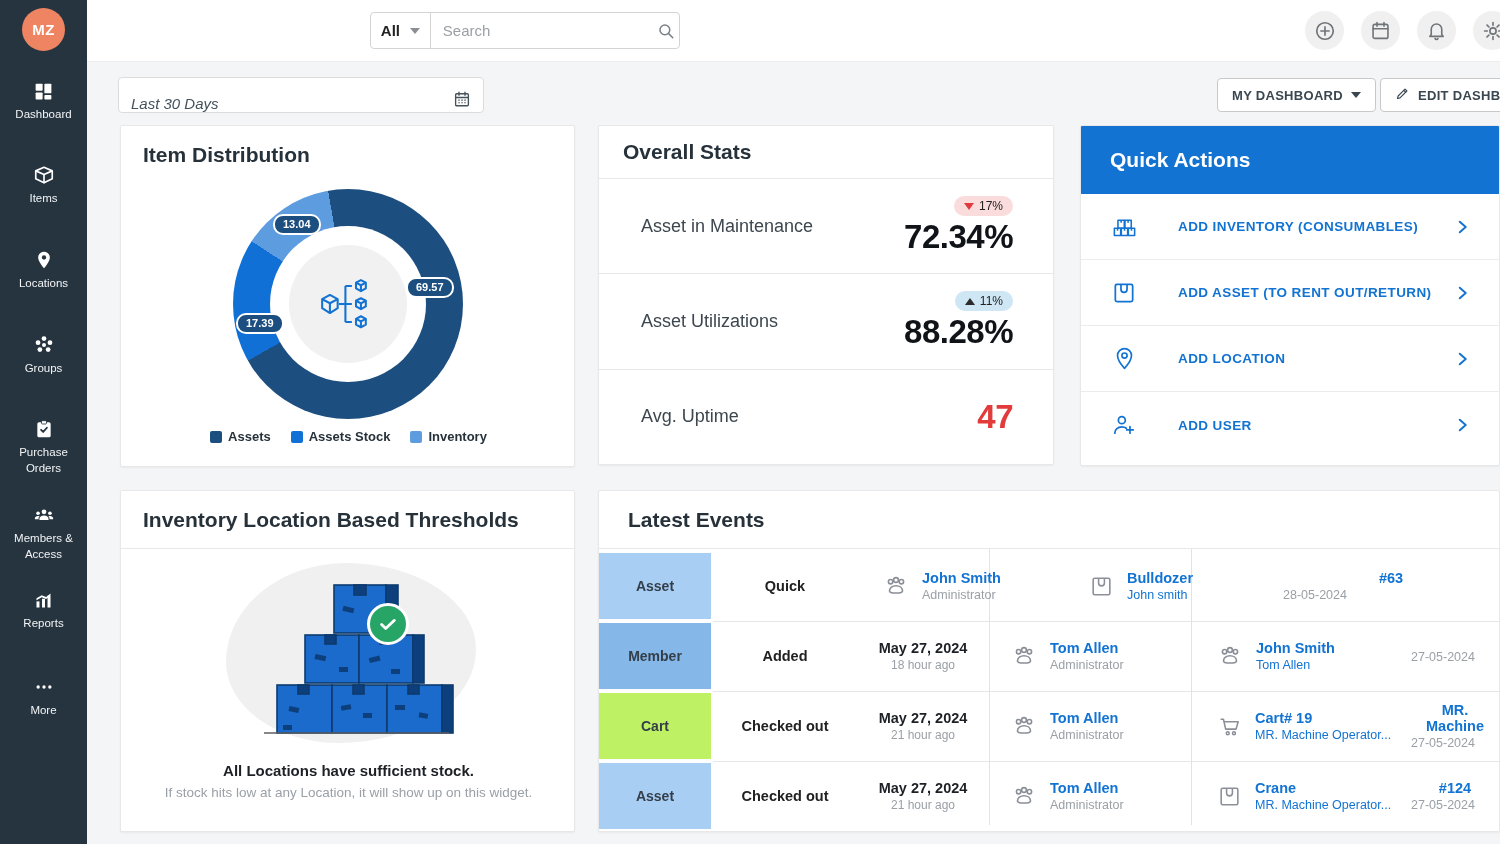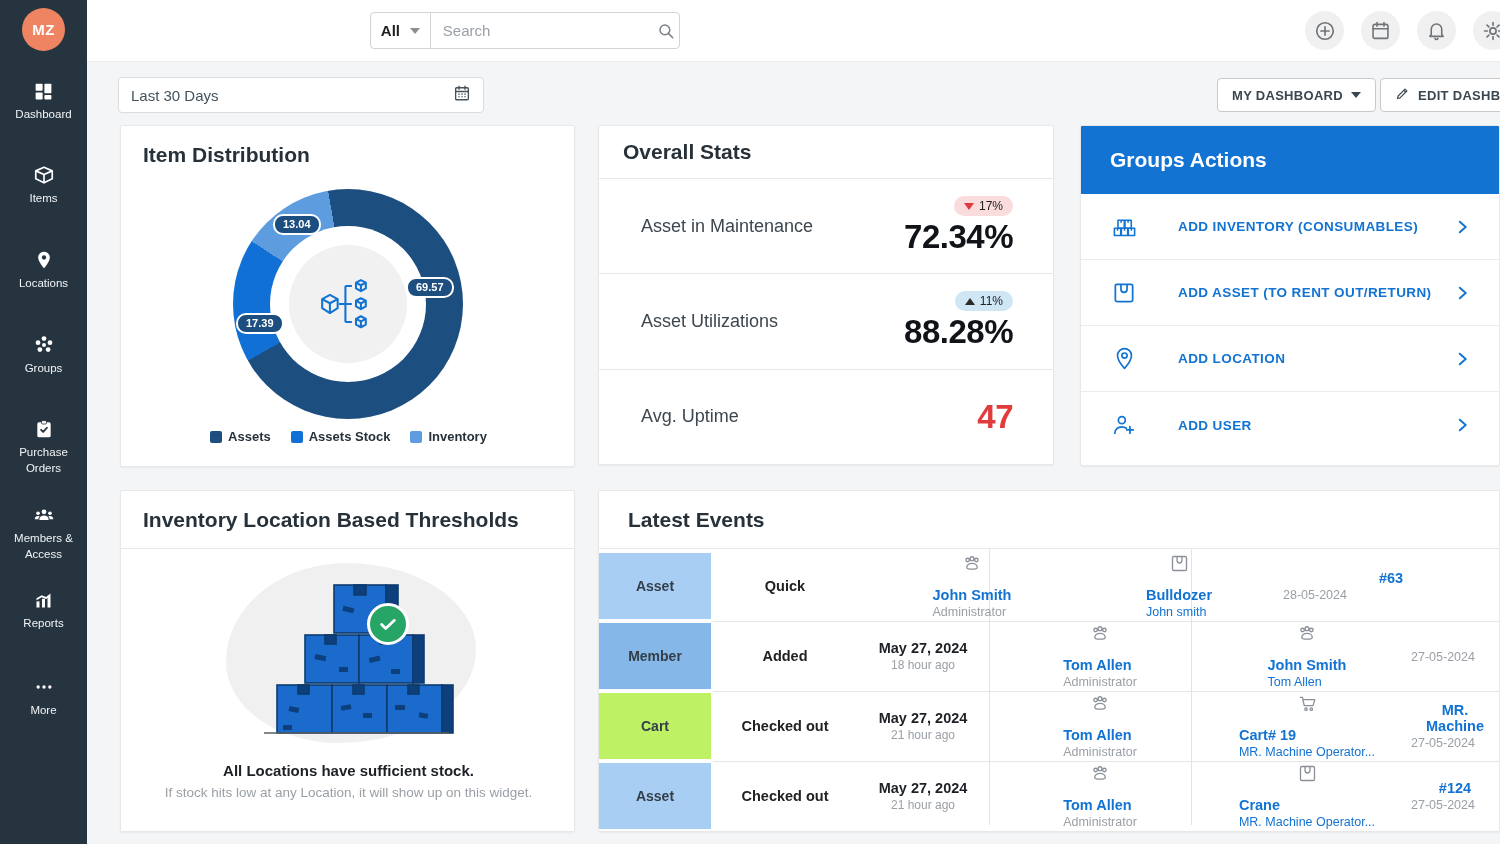--- a/index.html
+++ b/index.html
@@ -29,22 +29,22 @@
                   font-family:"Liberation Sans","DejaVu Sans",sans-serif; background:transparent; }
   .search-input::placeholder { color:#9aa0a6; }
   .search-mag { width:38px; display:flex; align-items:center; justify-content:center; }
   .top-icons { position:absolute; right:-12px; top:11px; display:flex; gap:17px; }
   .icon-circle { width:39px; height:39px; border-radius:50%; background:#f0f0f0; display:flex;
                  align-items:center; justify-content:center; cursor:pointer; }
 
   
   .main { position:absolute; left:87px; top:62px; width:1413px; height:782px; background:#f4f5f6; overflow:hidden; }
   .datefield { position:absolute; left:31px; top:15px; width:366px; height:36px; background:#fff;
-               border:1px solid #dcdcdc; border-radius:4px; display:flex; align-items:center;
-               padding:0 12px; cursor:pointer; }
+               border:1px solid #dcdcdc; border-radius:4px; display:flex; align-items:flex-end;
+               padding:0 12px; cursor:pointer;font-style:italic; }
   .datefield .dtext { flex:1; font-size:15px; color:#44525c; }
   .btn { background:#fff; border:1px solid #c9c9c9; border-radius:4px; height:34px; display:flex;
          align-items:center; gap:8px; padding:0 14px; font-size:13px; font-weight:bold; color:#3a4750;
          cursor:pointer; letter-spacing:.3px; }
   .btn-mydash { position:absolute; left:1130px; top:16px; }
   .btn-edit   { position:absolute; left:1293px; top:16px; width:190px; }
 
   .card { position:absolute; background:#fff; border:1px solid #e8e8e8; border-radius:2px;
           box-shadow:0 1px 2px rgba(0,0,0,.05); }
   .card-title { font-size:21px; font-weight:bold; color:#26313a; }
@@ -110,21 +110,21 @@
   .vline { position:absolute; top:0; bottom:4px; width:1px; background:#e3e3e3; }
   .vline.v1 { left:390px; } .vline.v2 { left:592px; }
   .ev-row { height:66px; display:flex; align-items:stretch; position:relative; }
   .ev-sep { height:1px; background:#e6e6e6; margin:1.5px 0 1.5px 114px; }
   .ev-type { width:112px; display:flex; align-items:center; justify-content:center;
              font-size:14px; font-weight:bold; color:#333e48; }
   .ev-action { width:148px; display:flex; align-items:center; justify-content:center; font-size:14.5px; color:#222; font-weight:bold; }
   .ev-date { width:128px; display:flex; flex-direction:column; align-items:center; justify-content:center; }
   .ev-date .d1 { font-size:14.5px; font-weight:bold; color:#1d2126; }
   .ev-date .d2 { font-size:12px; color:#9aa0a6; margin-top:2px; }
-  .ev-cell-ico { display:flex; align-items:center; gap:13px;flex-direction:column; }
+  .ev-cell-ico { display:flex; align-items:center; gap:13px; }
   .ev-user { width:202px; padding-left:24px; display:flex; align-items:center; }
   .ev-item { width:208px; padding-left:28px; display:flex; align-items:center; }
   .ev-ref  { flex:1; padding-left:14px; display:flex; flex-direction:column; justify-content:center; }
   .tcol { display:flex; flex-direction:column; gap:2px; }
   .link-strong { font-size:14.5px; font-weight:bold; color:#1273d2; text-decoration:none; cursor:pointer; }
   .sub-gray { font-size:12.5px; color:#9aa0a6; }
   .sub-blue { font-size:12.5px; color:#1273d2; cursor:pointer; }
   .ref-main { font-size:14.5px; font-weight:bold; color:#1273d2;text-align:center; }
   .ref-date { font-size:12.5px; color:#9aa0a6; margin-top:2px; }
 </style>
@@ -367,21 +367,21 @@
         </span>
       </div>
       <div class="stat-row">
         <span class="stat-label">Avg. Uptime</span>
         <span class="stat-value red">47</span>
       </div>
     </section>
 
     <section class="card card-qa">
       <div class="qa-head">
-          <h2 class="card-title">Groups Actions</h2>
+          <h2 class="card-title">Quick Actions</h2>
         </div>
 
       <div class="qa-row">
         <span class="qa-icon">
           <svg width="27" height="27" viewBox="0 0 24 24" fill="none" stroke="#1273d2" stroke-width="1.4" stroke-linejoin="round">
               <rect x="3" y="13.5" width="5.6" height="6.5"></rect>
               <rect x="9.2" y="13.5" width="5.6" height="6.5"></rect>
               <rect x="15.4" y="13.5" width="5.6" height="6.5"></rect>
               <rect x="6.2" y="6.5" width="5.6" height="7"></rect>
               <rect x="12.4" y="6.5" width="5.6" height="7"></rect>

